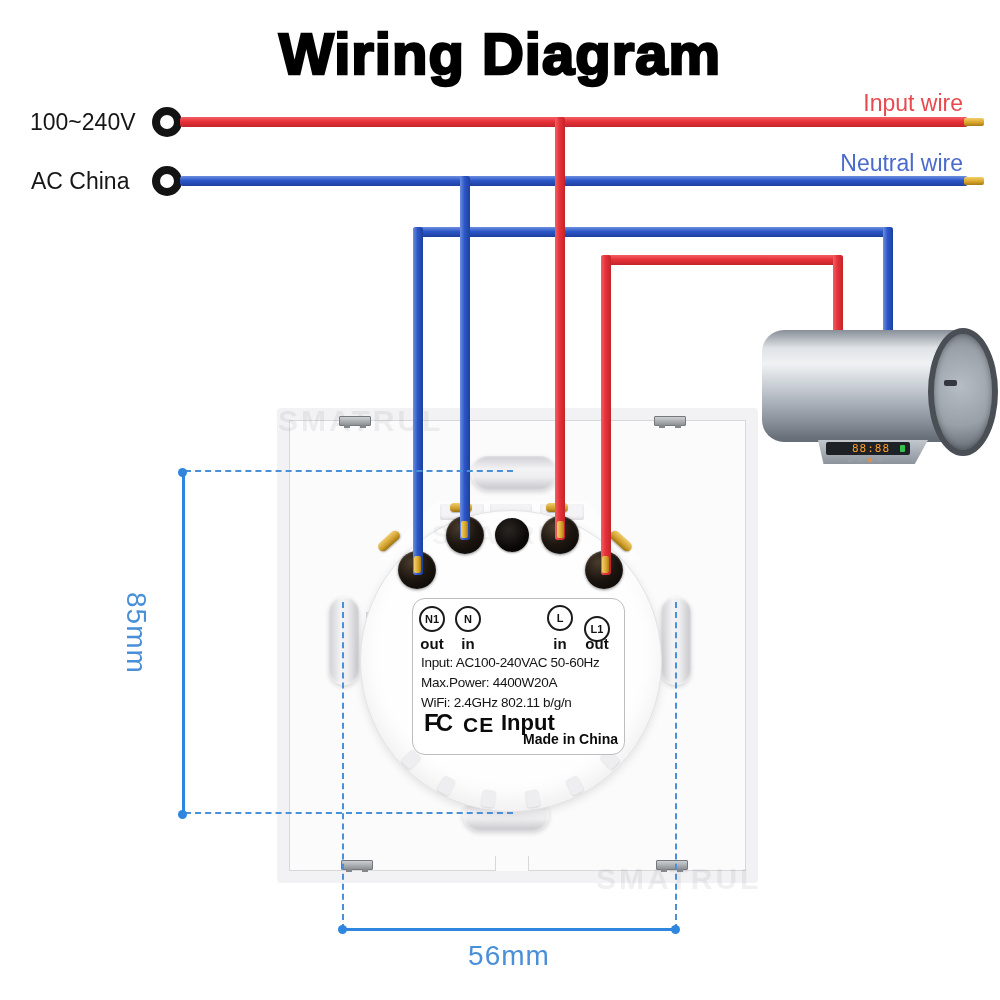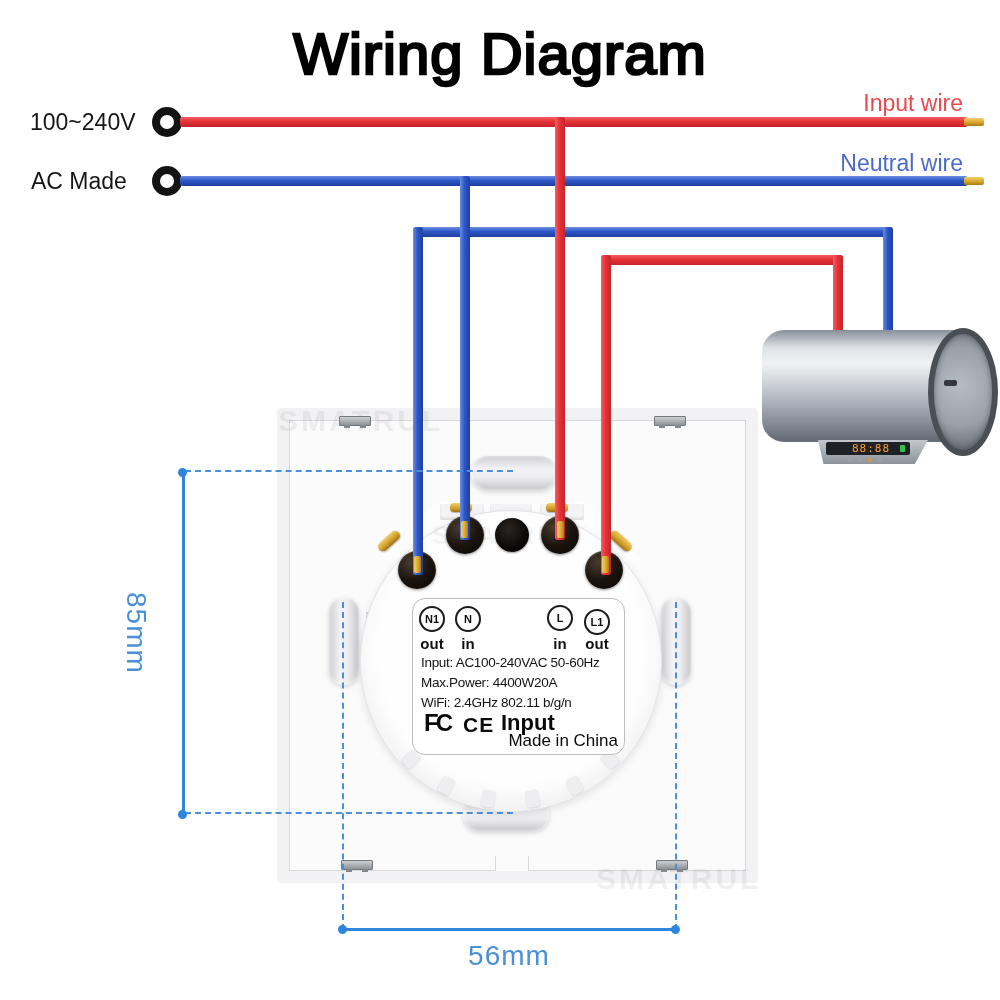--- a/index.html
+++ b/index.html
@@ -1,21 +1,21 @@
 <!DOCTYPE html>
 <html><head>
 <meta charset="utf-8">
 <style>
   html,body{margin:0;padding:0;background:#fff;}
   #stage{position:relative;width:1000px;height:1000px;background:#ffffff;overflow:hidden;
          font-family:"Liberation Sans","DejaVu Sans",sans-serif;color:#111;}
   .abs{position:absolute;}
 
   
-  .title{left:0;top:20px;width:1000px;text-align:center;font-size:58px;font-weight:400;
+  .title{left:0;top:20px;width:1000px;text-align:center;font-size:58px;font-weight:700;
          -webkit-text-stroke:2.6px #000;letter-spacing:1px;color:#000;}
   .src-label{font-size:23px;color:#161616;}
   .wire-label{font-size:23px;}
   .live-lbl{color:#e84a50;}
   .neutral-lbl{color:#4a6bcd;}
 
   
   .wire-h{position:absolute;height:10px;border-radius:3px;}
   .wire-v{position:absolute;width:10px;border-radius:3px;}
   .red-h{background:linear-gradient(180deg,#f26065 0%,#e63238 45%,#c4242b 100%);}
@@ -68,21 +68,21 @@
   .label-box{left:412px;top:598px;width:211px;height:155px;background:#ffffff;border:1.5px solid #bdbdc0;
        border-radius:13px;}
   .term-circle{position:absolute;width:22px;height:22px;border:2.5px solid #1b1b1b;border-radius:50%;
        background:#fff;display:flex;align-items:center;justify-content:center;
        font-size:11px;font-weight:bold;color:#111;}
   .dir{position:absolute;font-size:15px;font-weight:bold;color:#111;width:40px;text-align:center;}
   .spec{position:absolute;left:8px;font-size:13.5px;font-weight:normal;color:#141414;letter-spacing:-0.3px;white-space:nowrap;}
   .cert-fcc{position:absolute;font-size:24px;font-weight:900;letter-spacing:-3px;color:#0a0a0a;}
   .cert-ce{position:absolute;font-size:21px;font-weight:600;letter-spacing:1px;color:#0a0a0a;}
   .cert-rohs{position:absolute;font-size:22px;font-weight:bold;color:#0a0a0a;}
-  .origin{position:absolute;font-size:17px;font-weight:normal;color:#0a0a0a;white-space:nowrap;}
+  .origin{position:absolute;font-size:14px;font-weight:bold;color:#0a0a0a;white-space:nowrap;}
 
   
   .wm{position:absolute;font-size:30px;font-weight:bold;letter-spacing:3px;color:rgba(110,110,118,0.10);}
   .wm.mid{font-size:26px;color:rgba(110,110,118,0.07);}
 
   
   .heater-body{left:762px;top:330px;width:208px;height:112px;border-radius:22px 6px 6px 22px;
       background:linear-gradient(180deg,#878e97 0%,#dfe3e7 16%,#f0f2f4 30%,#cdd2d8 48%,#a9afb8 66%,#848b95 84%,#676e78 97%);}
   .heater-cap{left:928px;top:328px;width:58px;height:116px;border-radius:50%;
       background:radial-gradient(circle at 45% 45%, #b7bdc4 0%, #9aa0a8 55%, #70767e 85%);
@@ -106,21 +106,21 @@
   .dim-text.vert{writing-mode:vertical-rl;}
 </style>
 </head>
 <body>
 
 <div id="stage">
 
   <div class="abs title">Wiring Diagram</div>
 
   <div class="abs src-label" style="left:30px;top:109px;">100~240V</div>
-  <div class="abs src-label" style="left:31px;top:168px;">AC Made</div>
+  <div class="abs src-label" style="left:31px;top:168px;">AC China</div>
   <div class="ring" style="left:152px;top:107px;"></div>
   <div class="ring" style="left:152px;top:166px;"></div>
 
   <div class="abs wire-label live-lbl" style="left:763px;top:90px;width:200px;text-align:right;">Input wire</div>
   <div class="abs wire-label neutral-lbl" style="left:763px;top:150px;width:200px;text-align:right;">Neutral wire</div>
 
   <div class="abs panel-outer"></div>
   <div class="abs panel-inner"></div>
   <div class="abs wm" style="left:278px;top:404px;">SMATRUL</div>
   <div class="abs wm" style="left:596px;top:862px;">SMATRUL</div>
@@ -175,21 +175,21 @@
   <div class="terminal" style="left:398px;top:551px;"></div>
   <div class="terminal" style="left:446px;top:516px;"></div>
   <div class="center-hole" style="left:495px;top:518px;"></div>
   <div class="terminal" style="left:541px;top:516px;"></div>
   <div class="terminal" style="left:585px;top:551px;"></div>
 
   <div class="abs label-box">
     <div class="term-circle" style="left:6px;top:7px;">N1</div>
     <div class="term-circle" style="left:42px;top:7px;">N</div>
     <div class="term-circle" style="left:134px;top:6px;">L</div>
-    <div class="term-circle" style="left:171px;top:10px;">L1</div>
+    <div class="term-circle" style="left:171px;top:17px;">L1</div>
     <div class="dir" style="left:-1px;top:36px;">out</div>
     <div class="dir" style="left:35px;top:36px;">in</div>
     <div class="dir" style="left:127px;top:36px;">in</div>
     <div class="dir" style="left:164px;top:36px;">out</div>
     <div class="spec" style="top:56px;">Input: AC100-240VAC 50-60Hz</div>
     <div class="spec" style="top:76px;">Max.Power: 4400W20A</div>
     <div class="spec" style="top:96px;">WiFi: 2.4GHz 802.11 b/g/n</div>
     <div class="cert-fcc" style="left:11px;top:110px;">FC</div>
     <div class="cert-ce" style="left:50px;top:114px;">CE</div>
     <div class="cert-rohs" style="left:88px;top:111px;">Input</div>

